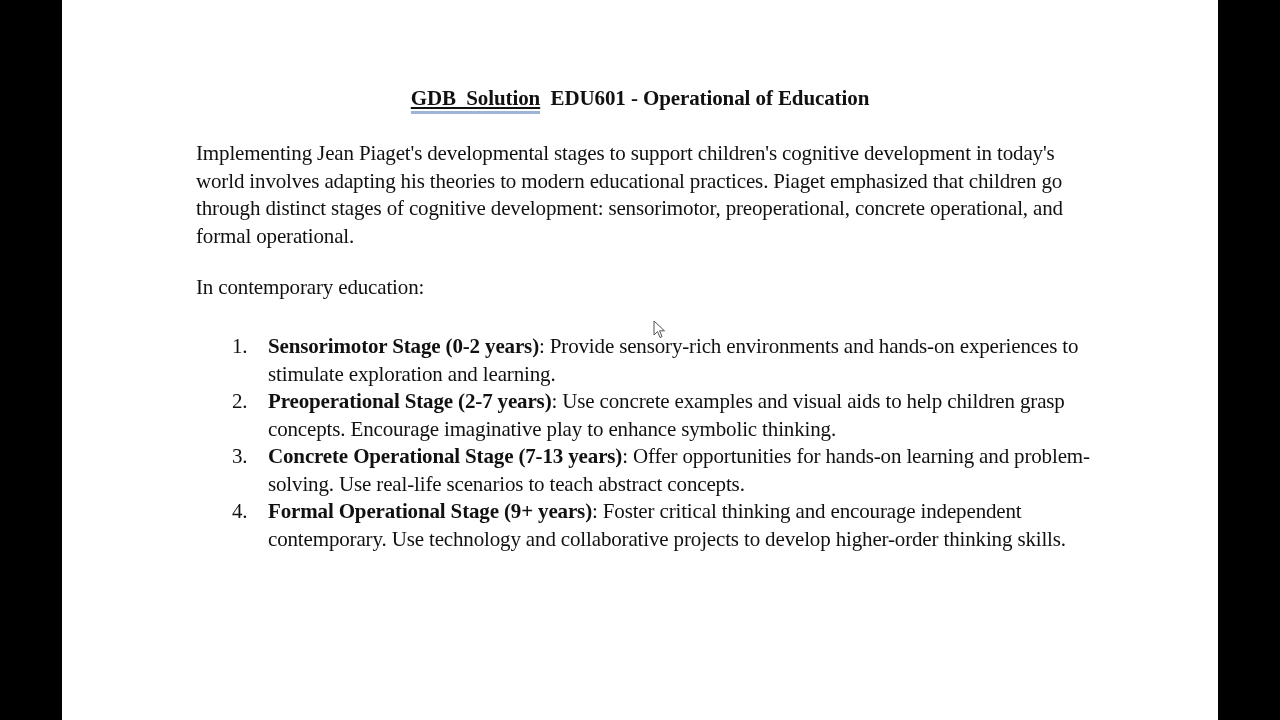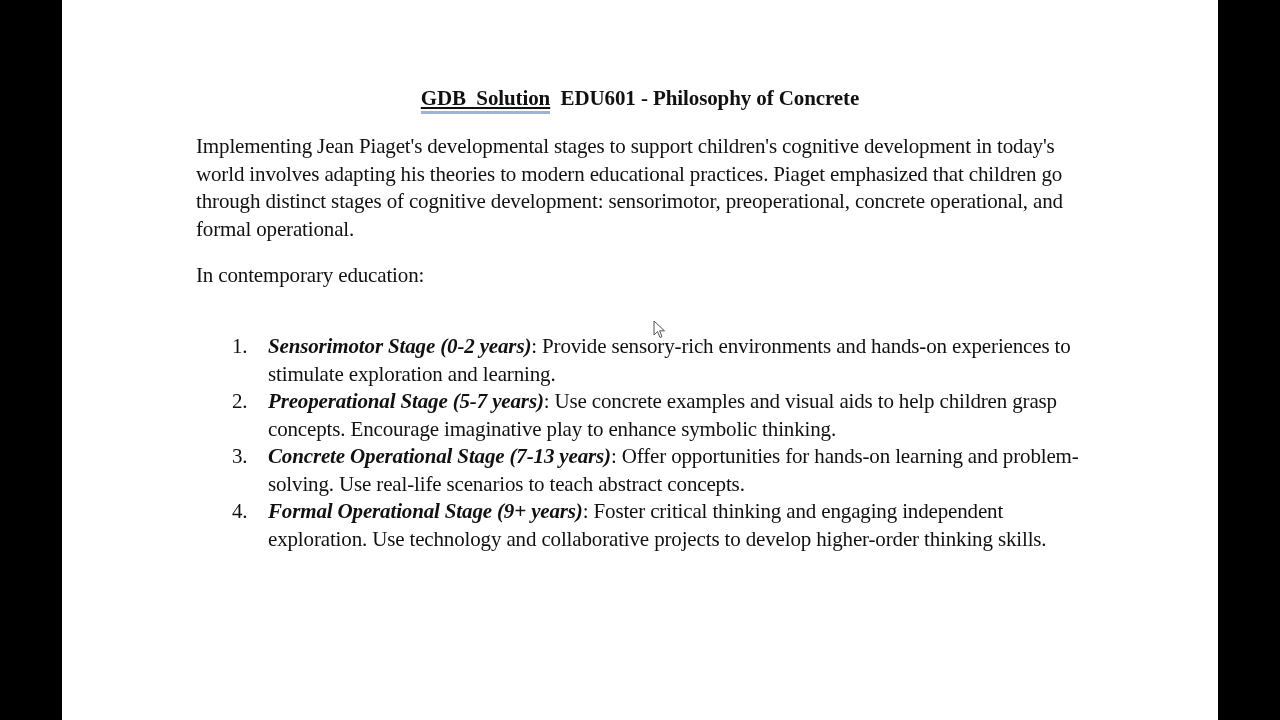--- a/index.html
+++ b/index.html
@@ -35,65 +35,65 @@
     height: 3px;
     background: #8ea6d0;
     opacity: 0.85;
   }
   .doc-title .t-rest { white-space: pre; }
   .body-text {
     position: absolute; left: 134px; width: 910px;
     font-size: 21px; line-height: 27.5px;
     letter-spacing: -0.15px;
   }
-  .p1 { top: 133px; }
-  .p2 { top: 262px; }
+  .p1 { top: 140px; }
+  .p2 { top: 274px; }
   .stage-list {
     position: absolute; left: 134px; top: 333px; width: 910px;
     margin: 0; padding: 0; list-style: none;
     font-size: 21px; line-height: 27.5px; letter-spacing: -0.15px;
   }
   .stage-item { position: relative; padding-left: 72px; }
   .stage-num { position: absolute; left: 36px; top: 0; }
-  .stage-title { font-weight: bold; font-style: italic; }
+  .stage-title { font-weight: bold; }
   .p3 { top: 608px; }
   .cursor {
     position: absolute; left: 653px; top: 320px;
     width: 14px; height: 20px;
   }
 </style>
 </head>
 <body>
 
 <div class="page">
 
   <div class="doc-title">
-    <span class="t-underlined">GDB  Solution</span><span class="t-rest">  EDU601 - Philosophy of Concrete</span>
+    <span class="t-underlined">GDB  Solution</span><span class="t-rest">  EDU601 - Operational of Education</span>
   </div>
 
   <div class="body-text p1">Implementing Jean Piaget's developmental stages to support children's cognitive development in today's world involves adapting his theories to modern educational practices. Piaget emphasized that children go through distinct stages of cognitive development: sensorimotor, preoperational, concrete operational, and formal operational.</div>
 
   <div class="body-text p2">In contemporary education:</div>
 
   <ol class="stage-list">
     <li class="stage-item">
       <span class="stage-num">1.</span>
       <span class="stage-title">Sensorimotor Stage (0-2 years)</span><span>: Provide sensory-rich environments and hands-on experiences to stimulate exploration and learning.</span>
     </li>
     <li class="stage-item">
       <span class="stage-num">2.</span>
-      <span class="stage-title">Preoperational Stage (5-7 years)</span><span>: Use concrete examples and visual aids to help children grasp concepts. Encourage imaginative play to enhance symbolic thinking.</span>
+      <span class="stage-title">Preoperational Stage (2-7 years)</span><span>: Use concrete examples and visual aids to help children grasp concepts. Encourage imaginative play to enhance symbolic thinking.</span>
     </li>
     <li class="stage-item">
       <span class="stage-num">3.</span>
       <span class="stage-title">Concrete Operational Stage (7-13 years)</span><span>: Offer opportunities for hands-on learning and problem-solving. Use real-life scenarios to teach abstract concepts.</span>
     </li>
     <li class="stage-item">
       <span class="stage-num">4.</span>
-      <span class="stage-title">Formal Operational Stage (9+ years)</span><span>: Foster critical thinking and engaging independent exploration. Use technology and collaborative projects to develop higher-order thinking skills.</span>
+      <span class="stage-title">Formal Operational Stage (9+ years)</span><span>: Foster critical thinking and encourage independent contemporary. Use technology and collaborative projects to develop higher-order thinking skills.</span>
     </li>
   </ol>
 
 </div>
 
 <svg class="cursor" viewBox="0 0 14 20" xmlns="http://www.w3.org/2000/svg">
   <path d="M1 1 L1 15 L4.5 11.5 L7 17.5 L9 16.6 L6.6 10.8 L11.5 10.8 Z" fill="#ffffff" stroke="#555555" stroke-width="1"></path>
 </svg>
 
 </body></html>

